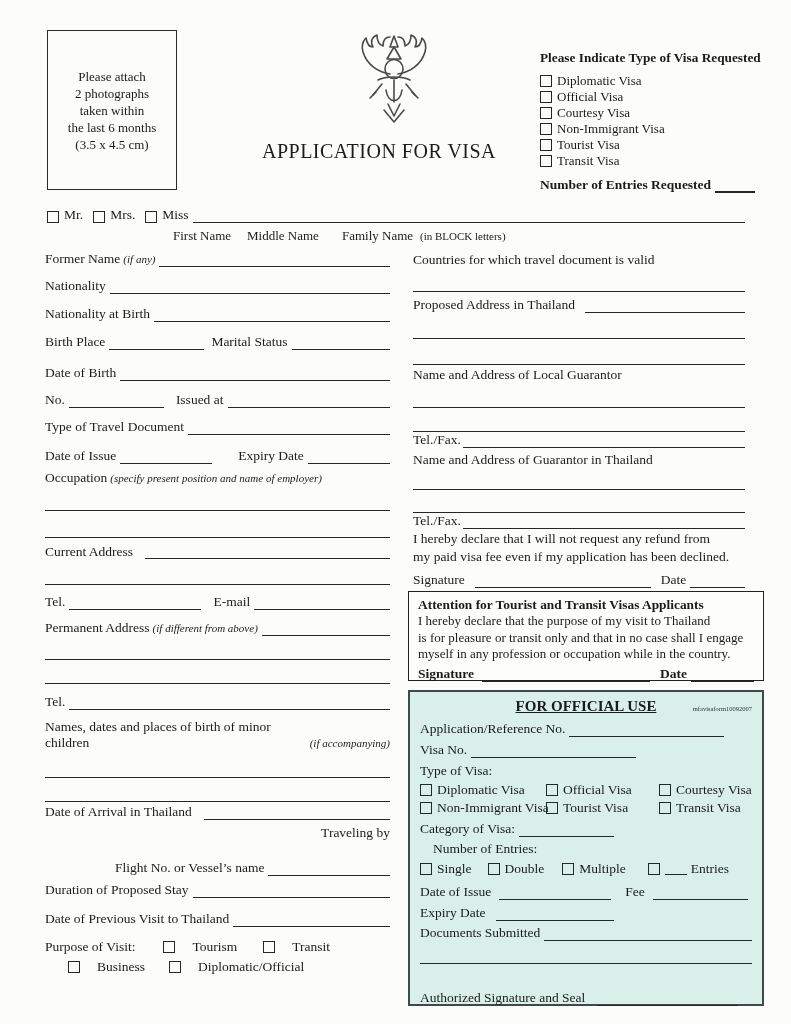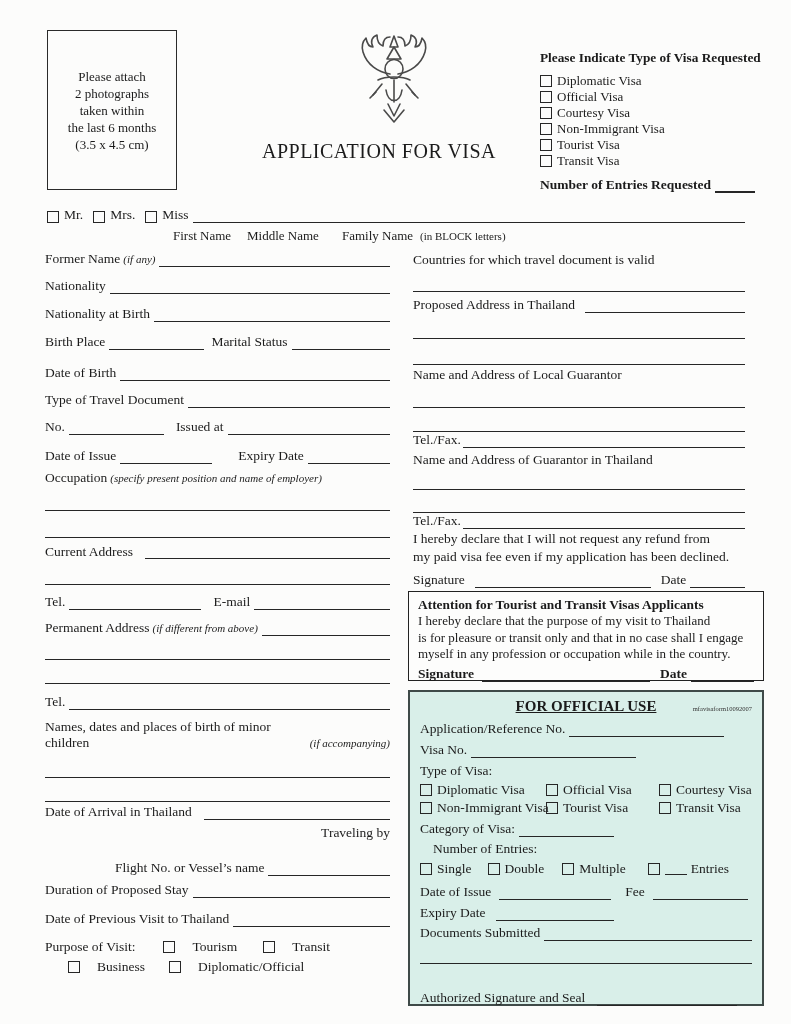--- a/index.html
+++ b/index.html
@@ -138,28 +138,28 @@
       <span class="lbl" style="margin-left:7px;">Marital Status</span>
       <span class="ln"></span>
     </div>
 
     <div class="row" style="margin-top:15px;">
       <span class="lbl">Date of Birth</span>
       <span class="ln"></span>
     </div>
 
     <div class="row" style="margin-top:11px;">
-      <span class="lbl">Type of Travel Document</span>
-      <span class="ln"></span>
-    </div>
-
-    <div class="row" style="margin-top:11px;">
       <span class="lbl">No.</span>
       <span class="ln fix" style="flex-basis:95px;"></span>
       <span class="lbl" style="margin-left:12px;">Issued at</span>
+      <span class="ln"></span>
+    </div>
+
+    <div class="row" style="margin-top:11px;">
+      <span class="lbl">Type of Travel Document</span>
       <span class="ln"></span>
     </div>
 
     <div class="row" style="margin-top:13px;">
       <span class="lbl">Date of Issue</span>
       <span class="ln fix" style="flex-basis:92px;"></span>
       <span class="lbl" style="margin-left:26px;">Expiry Date</span>
       <span class="ln"></span>
     </div>
 

